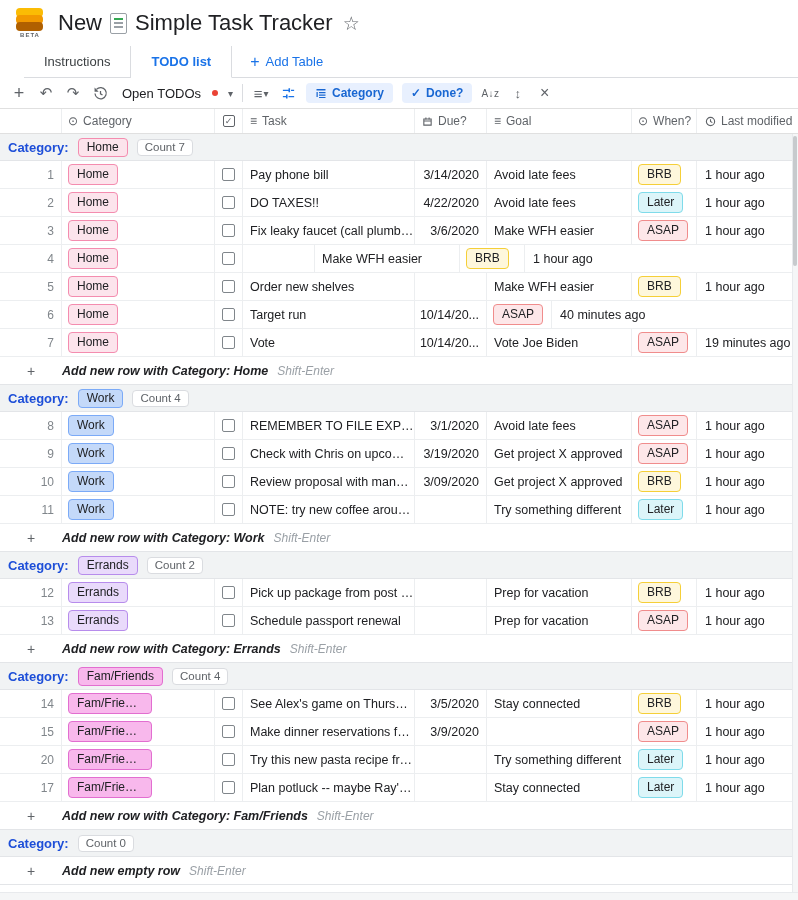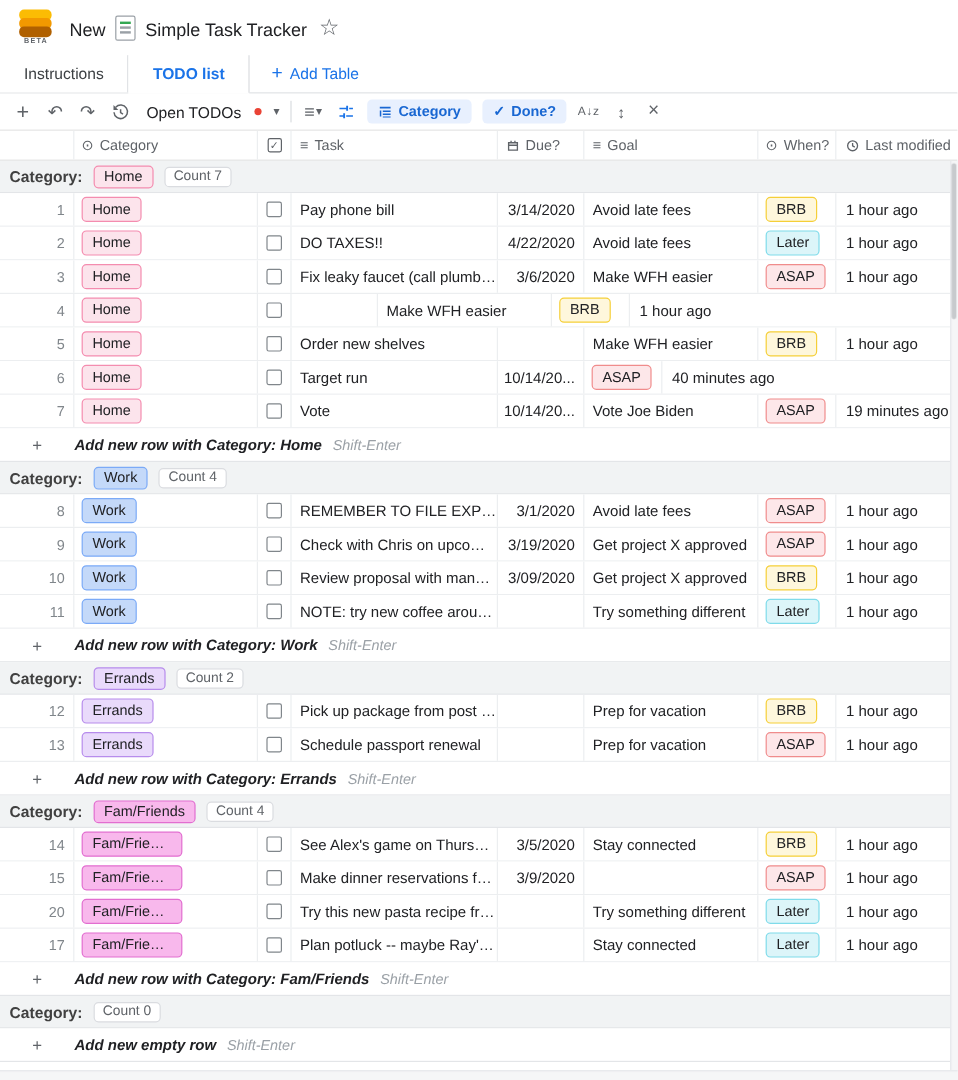--- a/index.html
+++ b/index.html
@@ -8,31 +8,31 @@
 
   
   .app-header { height:46px; display:flex; align-items:center; padding-left:14px; background:#fff; }
   .logo { width:32px; height:34px; margin-right:12px; position:relative; flex:0 0 auto; }
   .logo .layer { position:absolute; left:2px; width:27px; height:9px; border-radius:4px; }
   .logo .l1 { top:2px;  background:#fbbc04; }
   .logo .l2 { top:9px;  background:#f29900; }
   .logo .l3 { top:16px; background:#b06000; }
   .logo .beta { position:absolute; top:26px; left:0; width:32px; text-align:center;
     font-size:6px; letter-spacing:1px; color:#5f6368; font-weight:bold; }
-  .doc-title { font-size:15px; display:flex; align-items:flex-end; gap:8px; }
+  .doc-title { font-size:22px; display:flex; align-items:center; gap:8px; }
   .doc-icon { width:17px; height:21px; border:1.5px solid #9aa0a6; border-radius:2px;
     position:relative; background:#fff; display:inline-block; }
   .doc-icon i { position:absolute; left:3px; right:3px; height:2px; background:#7bb e;}
   .doc-icon .ln1 { top:4px; background:#34a853; }
   .doc-icon .ln2 { top:8px; background:#9aa0a6; }
   .doc-icon .ln3 { top:12px; background:#9aa0a6; }
   .star { font-size:19px; color:#5f6368; margin-left:10px; cursor:pointer; }
 
   
-  .tabbar { height:32px; display:flex; align-items:stretch; border-bottom:1px solid #dadce0; background:#fff; }
+  .tabbar { height:32px; display:flex; align-items:stretch; border-bottom:1px solid #dadce0; background:#fff;margin-left:24px; }
   .tab { padding:0 20px; display:flex; align-items:center; font-size:13px; color:#3c4043;
     border-right:1px solid #dadce0; cursor:pointer; background:#fff; }
   .tab.active { color:#1a73e8; font-weight:bold; margin-bottom:-1px;
     border-bottom:1px solid #fff; background:#fff; }
   .add-table { display:flex; align-items:center; gap:6px; padding:0 18px; color:#1a73e8;
     font-size:13px; cursor:pointer; }
   .add-table .plus { font-size:16px; }
 
   
   .toolbar { height:31px; display:flex; align-items:center; gap:9px; padding:0 10px;
@@ -75,21 +75,21 @@
   .task-text { white-space:nowrap; overflow:hidden; text-overflow:ellipsis; }
 
   .chip { display:inline-block; padding:2px 8px 3px; border-radius:4px; font-size:12px;
     line-height:14px; border:1.5px solid transparent; white-space:nowrap; background:#eee; }
   .cat-chip { max-width:84px; overflow:hidden; text-overflow:ellipsis; }
   .group-cat-chip { max-width:none; padding:1px 8px 2px; }
   .when-chip { min-width:30px; text-align:left; }
 
   .group-header { display:flex; height:27px; align-items:center; gap:9px; padding-left:8px;
     background:#f1f3f4; border-bottom:1px solid #e3e5e8; font-size:13px; }
-  .group-label { font-weight:bold; color:#404040; }
+  .group-label { font-weight:bold; color:#1d4ed8; }
   .count-chip { border:1px solid #dadce0; background:#fff; color:#5f6368; border-radius:4px;
     font-size:11.5px; padding:1px 7px 2px; }
 
   .add-row { display:flex; height:28px; align-items:center; border-bottom:1px solid #e3e5e8;
     background:#fff; cursor:pointer; }
   .add-plus { width:62px; text-align:center; color:#5f6368; font-size:14px; flex:0 0 auto; }
   .add-label { font-size:12.5px; font-style:italic; font-weight:bold; color:#202124; }
   .add-shortcut { font-size:12px; font-style:italic; color:#9aa0a6; margin-left:9px; }
 
   

